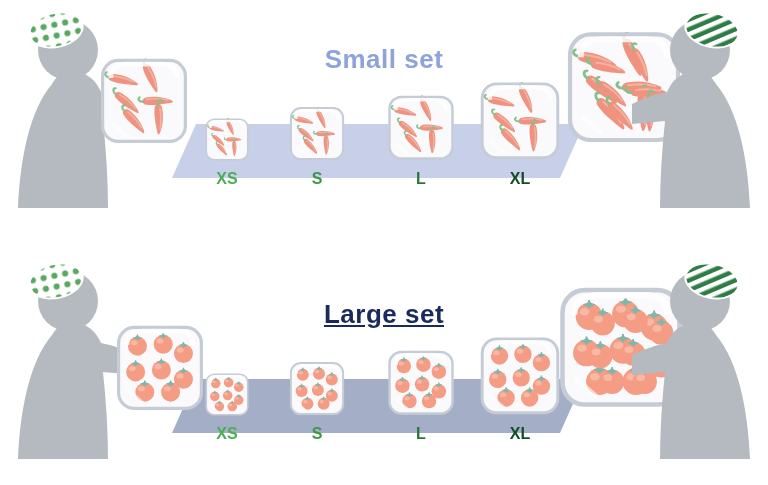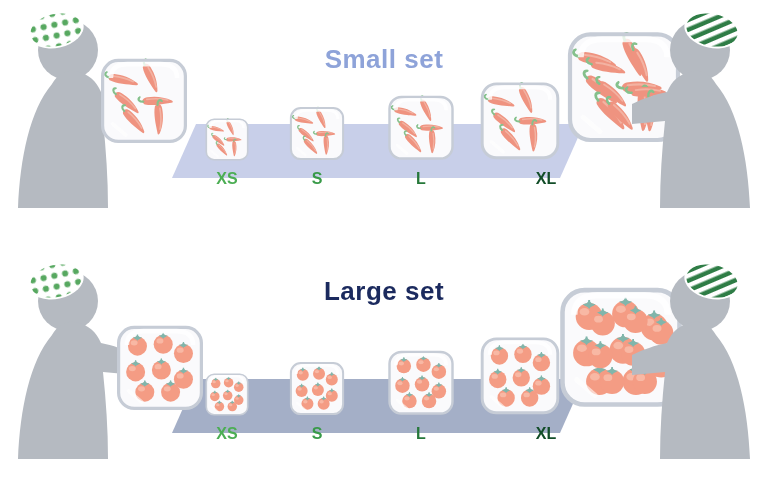--- a/index.html
+++ b/index.html
@@ -10,21 +10,21 @@
   .defs { position:absolute; width:0; height:0; overflow:hidden; }
 
   .panel { position:absolute; left:0; width:768px; height:242px; }
   .panel-small { top:0;   --base:162px; }
   .panel-large { top:243px; --base:174px; }
 
   .title {
     position:absolute; top:44px; left:0; width:100%; margin:0;
     text-align:center; font-size:26px; font-weight:bold; letter-spacing:0.5px;
   }
-  .panel-large .title { top:33px; }
+  .panel-large .title { top:56px;text-decoration:underline; }
 
   .person { position:absolute; width:132px; height:200px; top:8px; }
   .person-left  { left:6px; }
   .person-right { left:630px; }
   .panel-large .person { top:16px; }
 
   .platform {
     position:absolute; left:166px; top:calc(var(--base) - 40px);
     width:420px; height:58px;
   }
@@ -43,21 +43,21 @@
   .panel-large .box-held-right { width:130px; height:130px; left:556px; top:38px; }
 
   .size-label {
     position:absolute; top:calc(var(--base) + 8px);
     transform:translateX(-50%);
     font-size:16px; font-weight:bold;
   }
   .label-xs { left:227px; }
   .label-s  { left:317px; }
   .label-l  { left:421px; }
-  .label-xl { left:546px; }
+  .label-xl { left:520px; }
 </style>
 </head>
 <body>
 
 <div class="canvas">
 
   <svg class="defs" aria-hidden="true">
     <defs>
       <pattern id="patDots" width="11" height="11" patternUnits="userSpaceOnUse">
         <rect width="11" height="11" fill="#ffffff"></rect>

